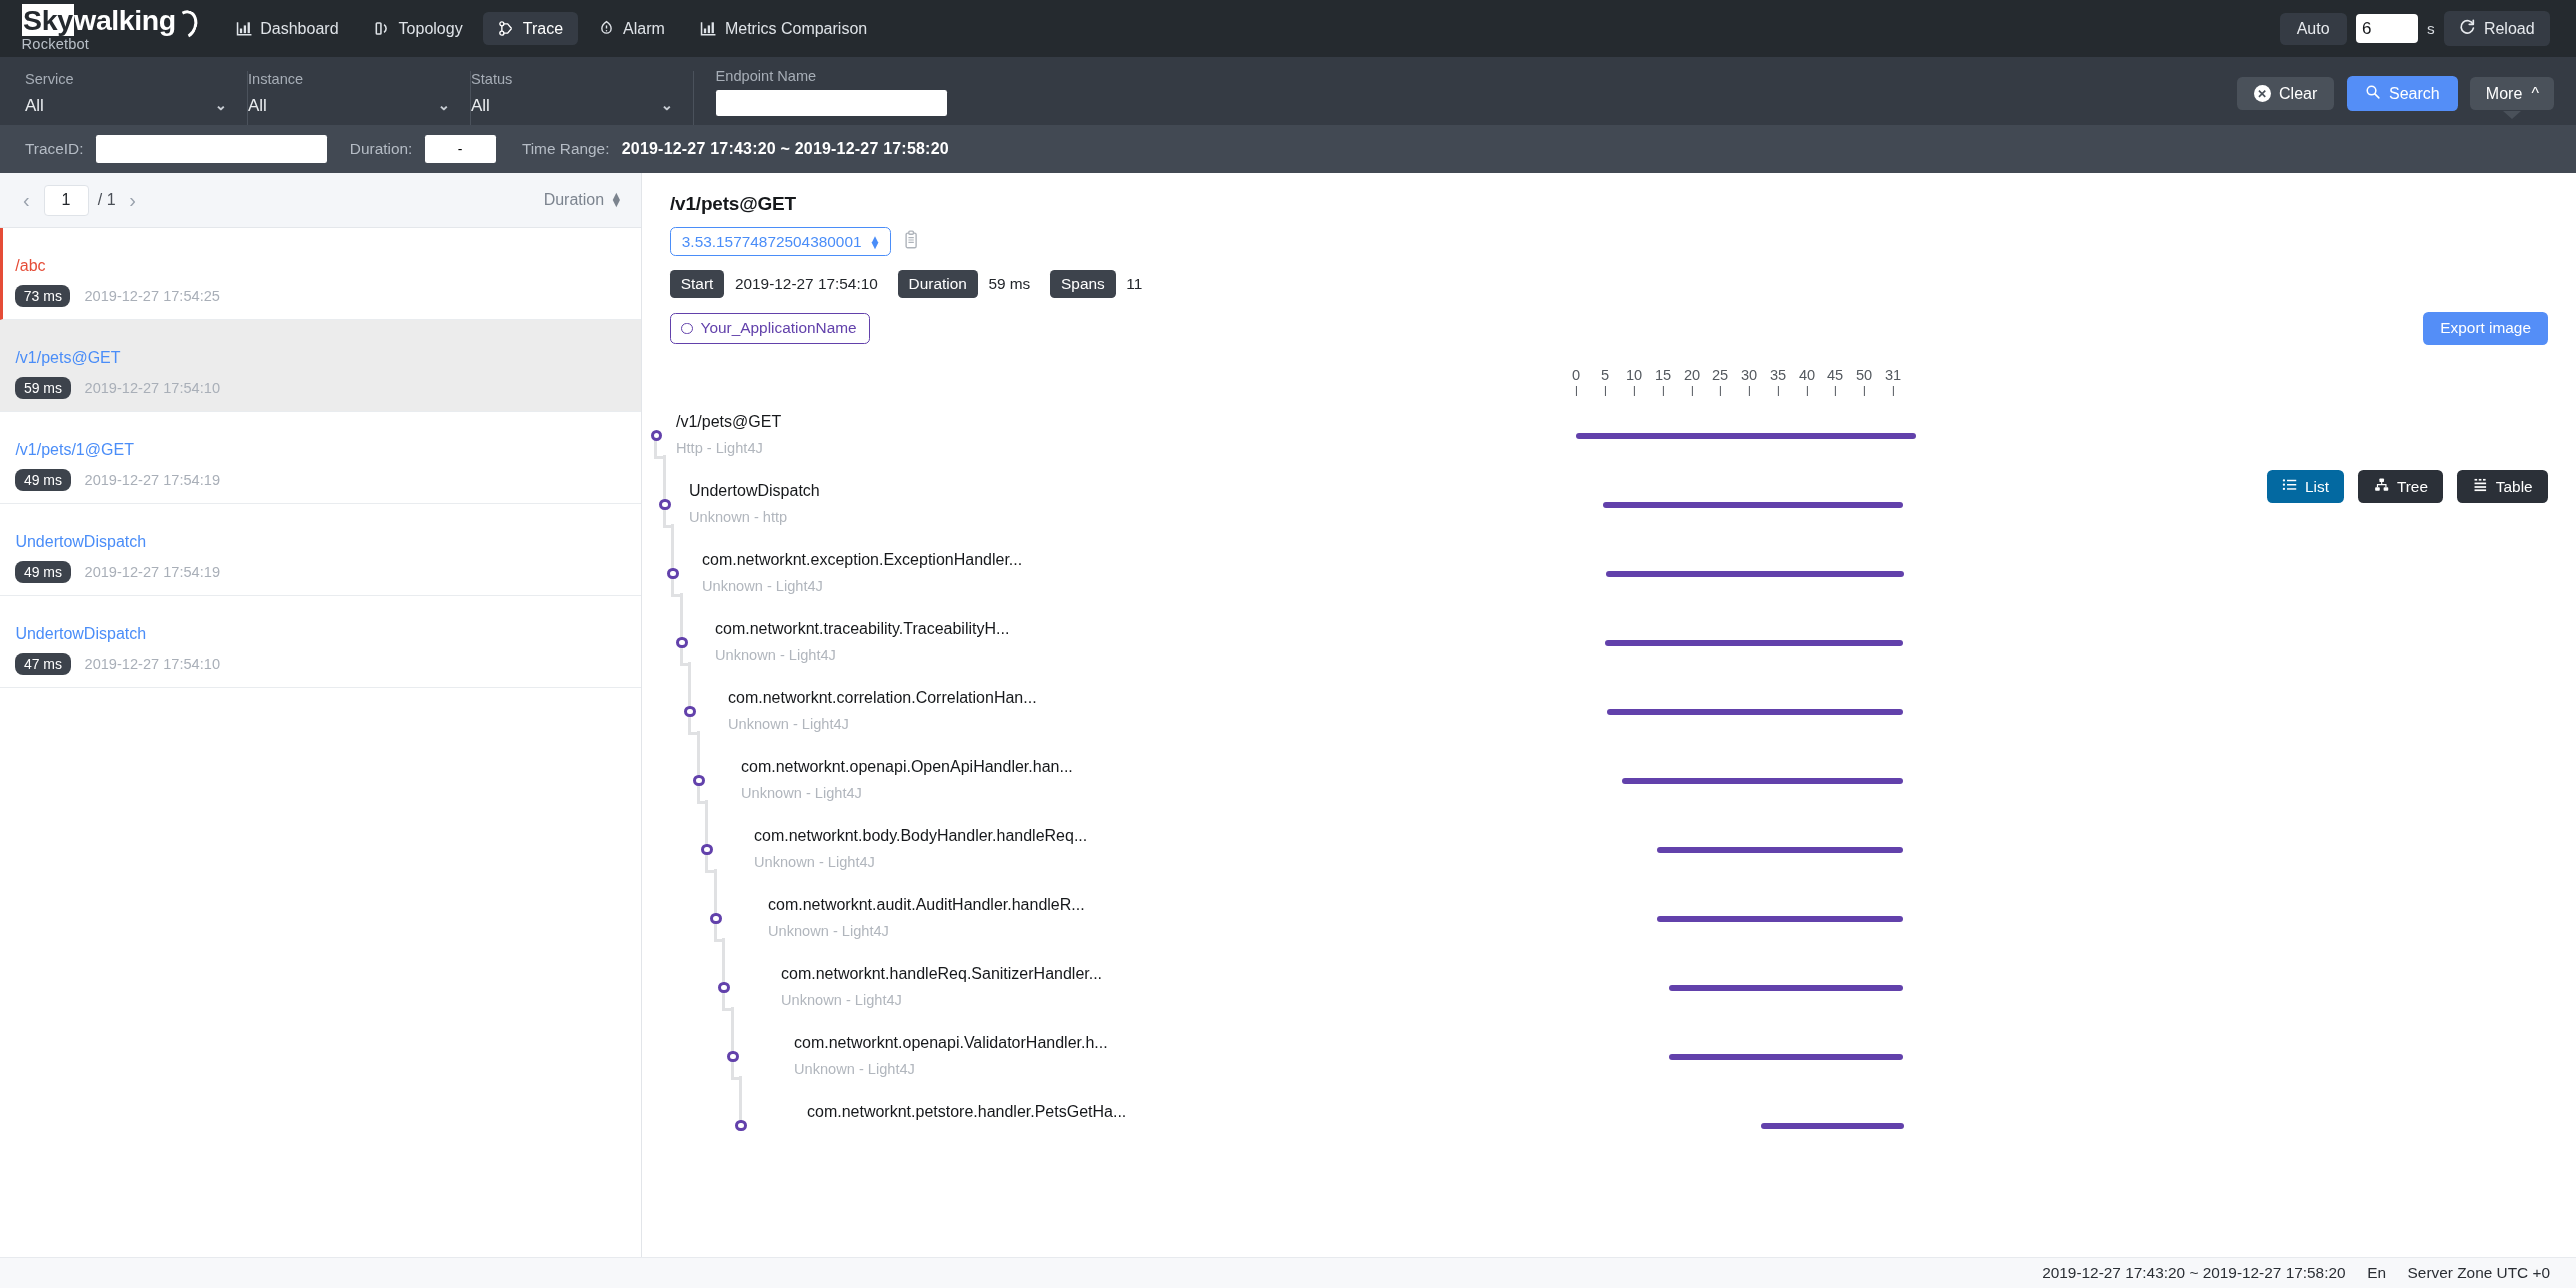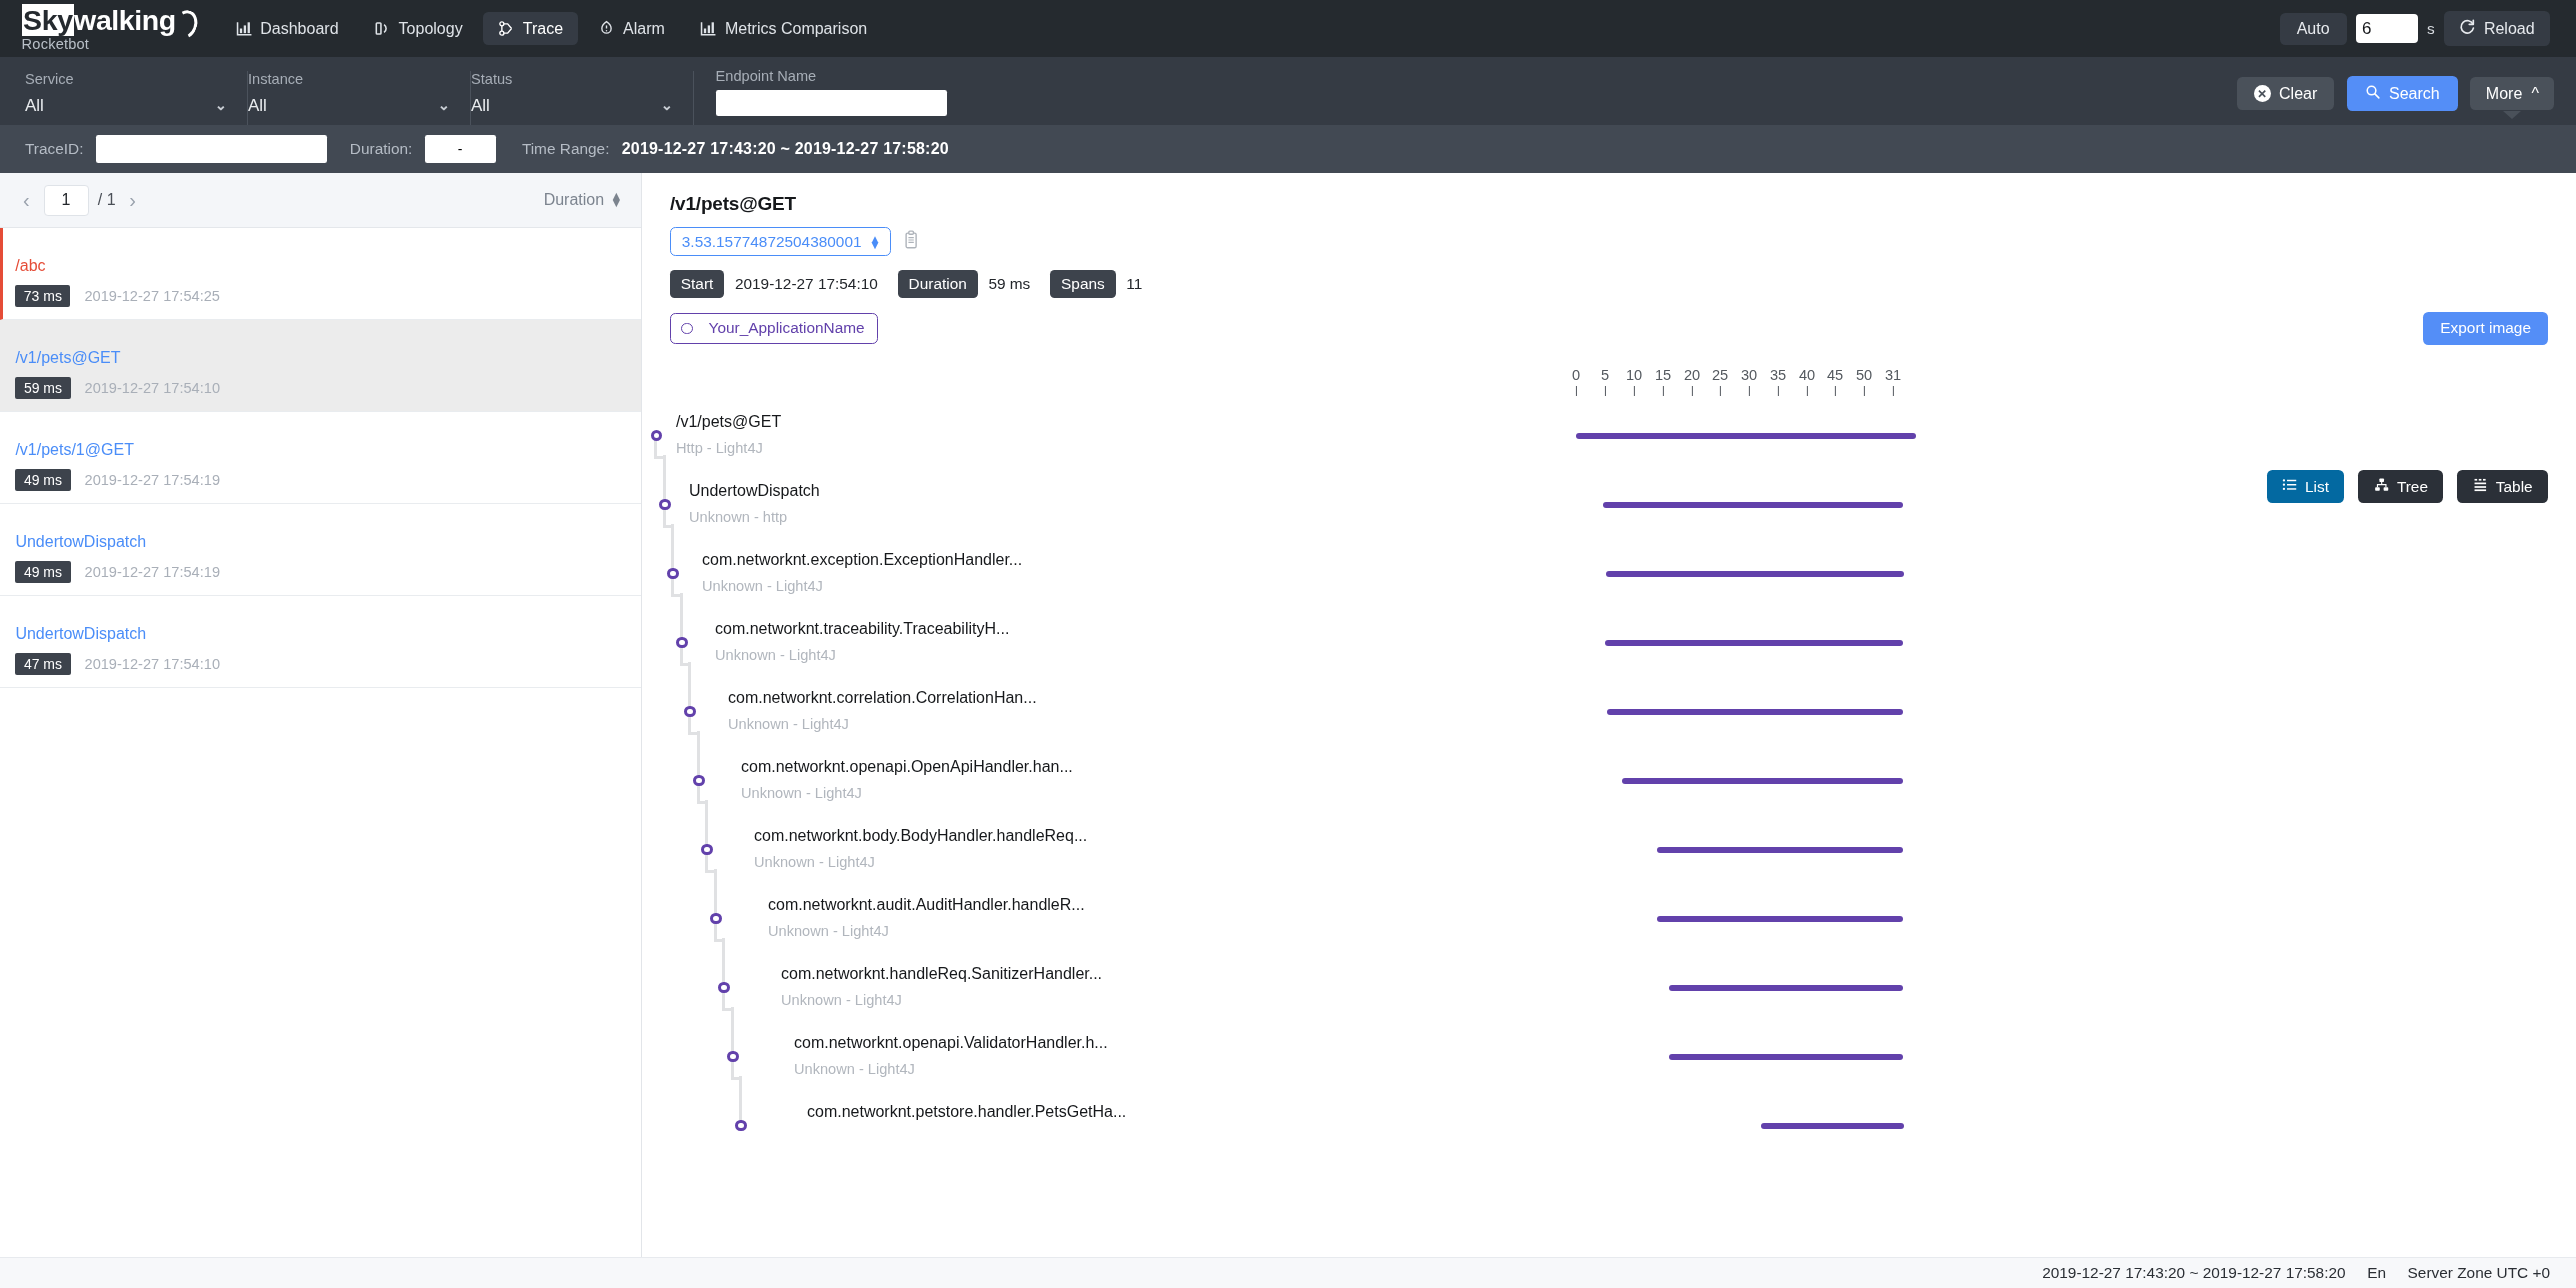--- a/index.html
+++ b/index.html
@@ -152,21 +152,21 @@
   .traceitem {
     height: 92px; padding: 29px 0 0 15.4px; border-bottom: 0.8px solid #e9ecef;
     position: relative; cursor: pointer; background: #fff;
   }
   .traceitem.error { border-left: 3.1px solid #e54c37; padding-left: 12.3px; }
   .traceitem.selected { background: #ececec; }
   .tr-name { font-size: 16px; color: #4a8df8; margin-bottom: 10px; }
   .traceitem.error .tr-name { color: #e54c37; }
   .tr-meta { display: flex; align-items: center; gap: 14px; }
   .tr-badge {
-    background: #3d434c; color: #fff; font-size: 14px; border-radius: 2px;
+    background: #3d434c; color: #fff; font-size: 14px; border-radius: 8px;
     padding: 3.1px 8.5px;
   }
   .tr-time { font-size: 14.6px; color: #a9afb8; }
 
   
   .rightpanel { flex: 1; display: flex; flex-direction: column; overflow: hidden; position: relative; }
   .detail-head { padding: 20px 28px 0 28px; }
   .detail-title { font-size: 19px; color: #16181b; font-weight: bold; letter-spacing: -0.2px; }
   .traceid-row { display: flex; align-items: center; gap: 12.3px; margin-top: 12.3px; }
   .traceid-pill {
@@ -185,21 +185,21 @@
   .viewbtns { position: absolute; right: 28px; top: 297px; display: flex; gap: 14px; }
   .vbtn {
     background: #2b3038; color: #fff; font-size: 15.4px; border-radius: 5.4px;
     padding: 7px 15.4px; display: flex; align-items: center; gap: 7.7px; cursor: pointer;
   }
   .vbtn.active { background: #0369a1; }
 
   .approw { padding: 14px 28px 0 28px; display: flex; align-items: center; }
   .app-pill {
     border: 0.8px solid #6241ab; border-radius: 5.4px; color: #6241ab; font-size: 15.4px;
-    padding: 5.4px 12.3px 5.4px 10px; display: flex; align-items: center; gap: 16px; cursor: pointer;
+    padding: 5.4px 12.3px 5.4px 10px; display: flex; align-items: center; gap: 8px; cursor: pointer;
   }
   .app-circle { width: 11.6px; height: 11.6px; border: 1.9px solid #6241ab; border-radius: 50%; }
   .export-btn {
     margin-left: auto; background: #548ef7; color: #fff; font-size: 15.4px;
     border-radius: 5.4px; padding: 7.7px 17px; cursor: pointer;
   }
 
   
   .timeline-wrap { position: relative; flex: 1; margin-top: 7.7px; }
   .axis { position: absolute; left: 0; right: 0; top: 14px; height: 34px; }

